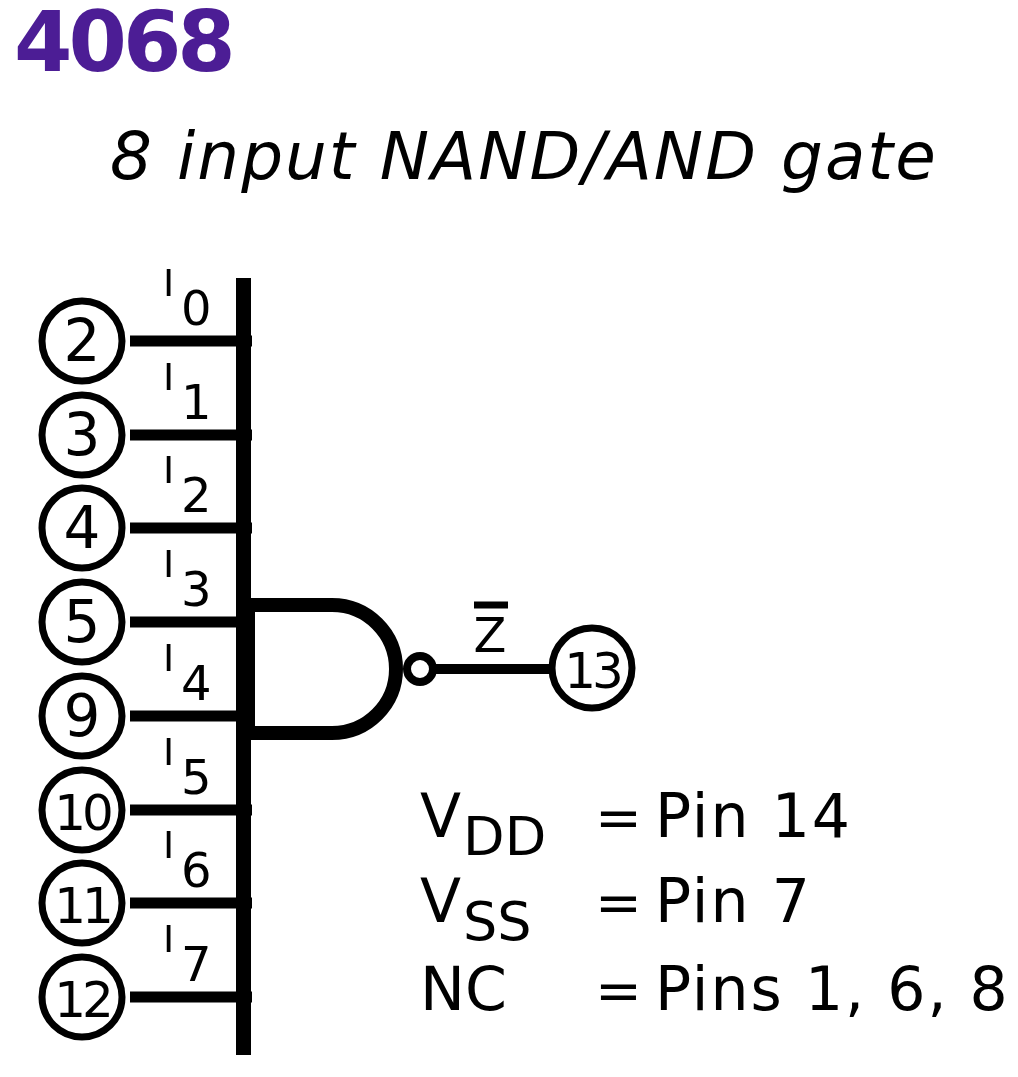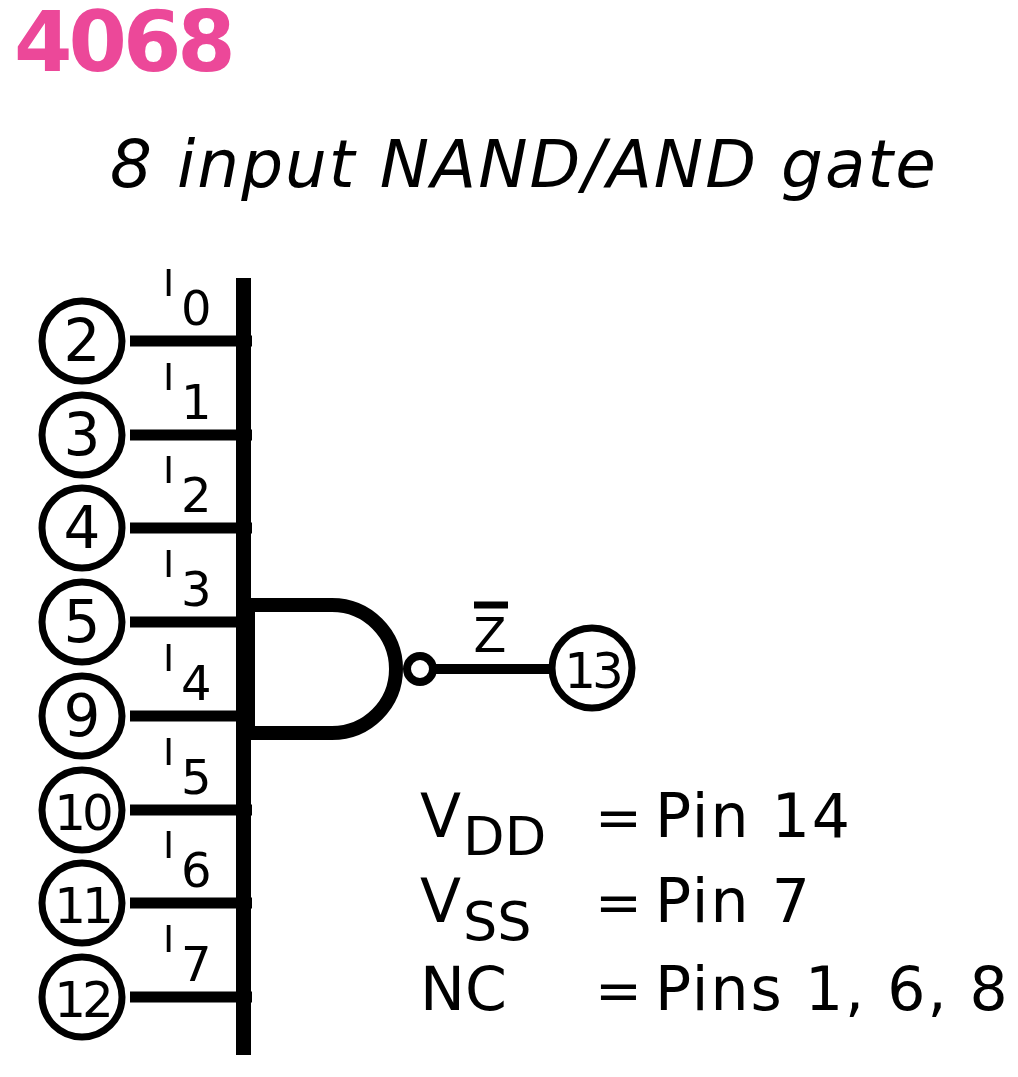--- a/index.html
+++ b/index.html
@@ -13,26 +13,26 @@
   }
   .part-number {
     position: absolute;
     left: 14px;
     top: 0px;
     margin: 0;
     font-size: 84px;
     font-weight: bold;
     letter-spacing: -4px;
     line-height: 1.0;
-    color: #ec4899;
+    color: #4c1d95;
   }
   .part-description {
     position: absolute;
     left: 110px;
-    top: 132px;
+    top: 124px;
     font-size: 66px;
     font-style: oblique;
     letter-spacing: 2px;
     line-height: 1.0;
     color: #000000;
     white-space: nowrap;
     text-align: center;
   }
   .diagram-svg {
     position: absolute;

